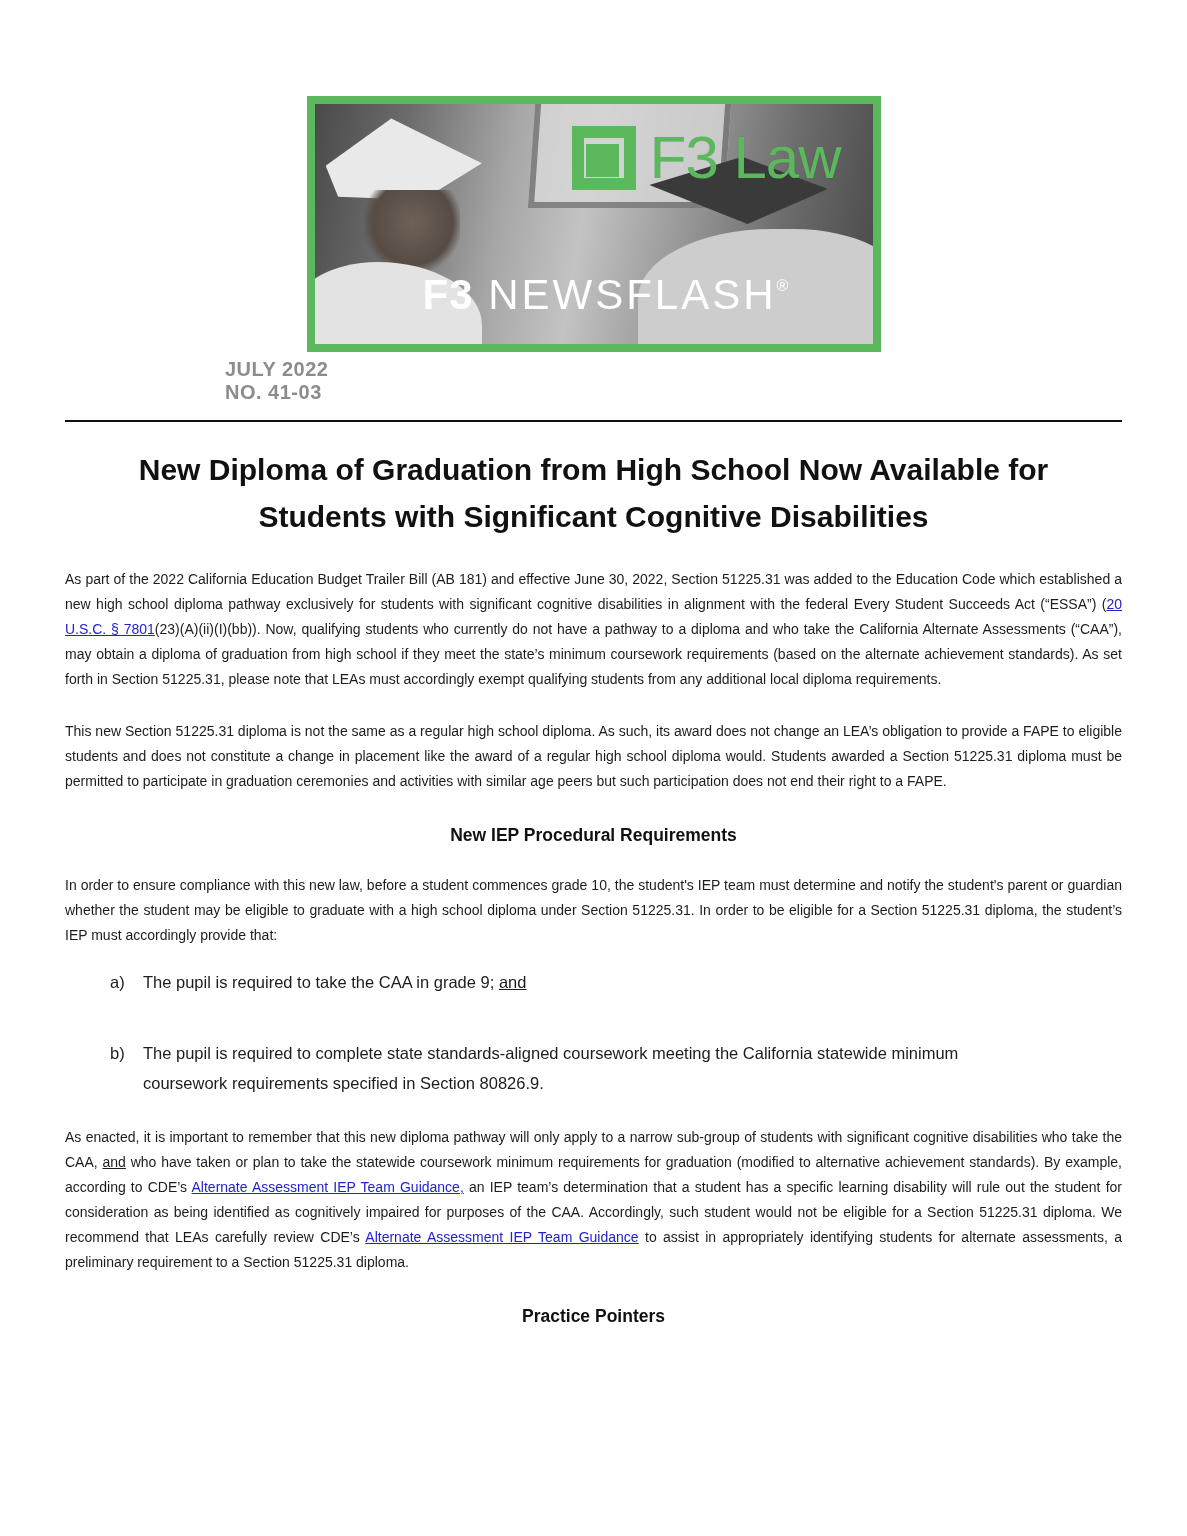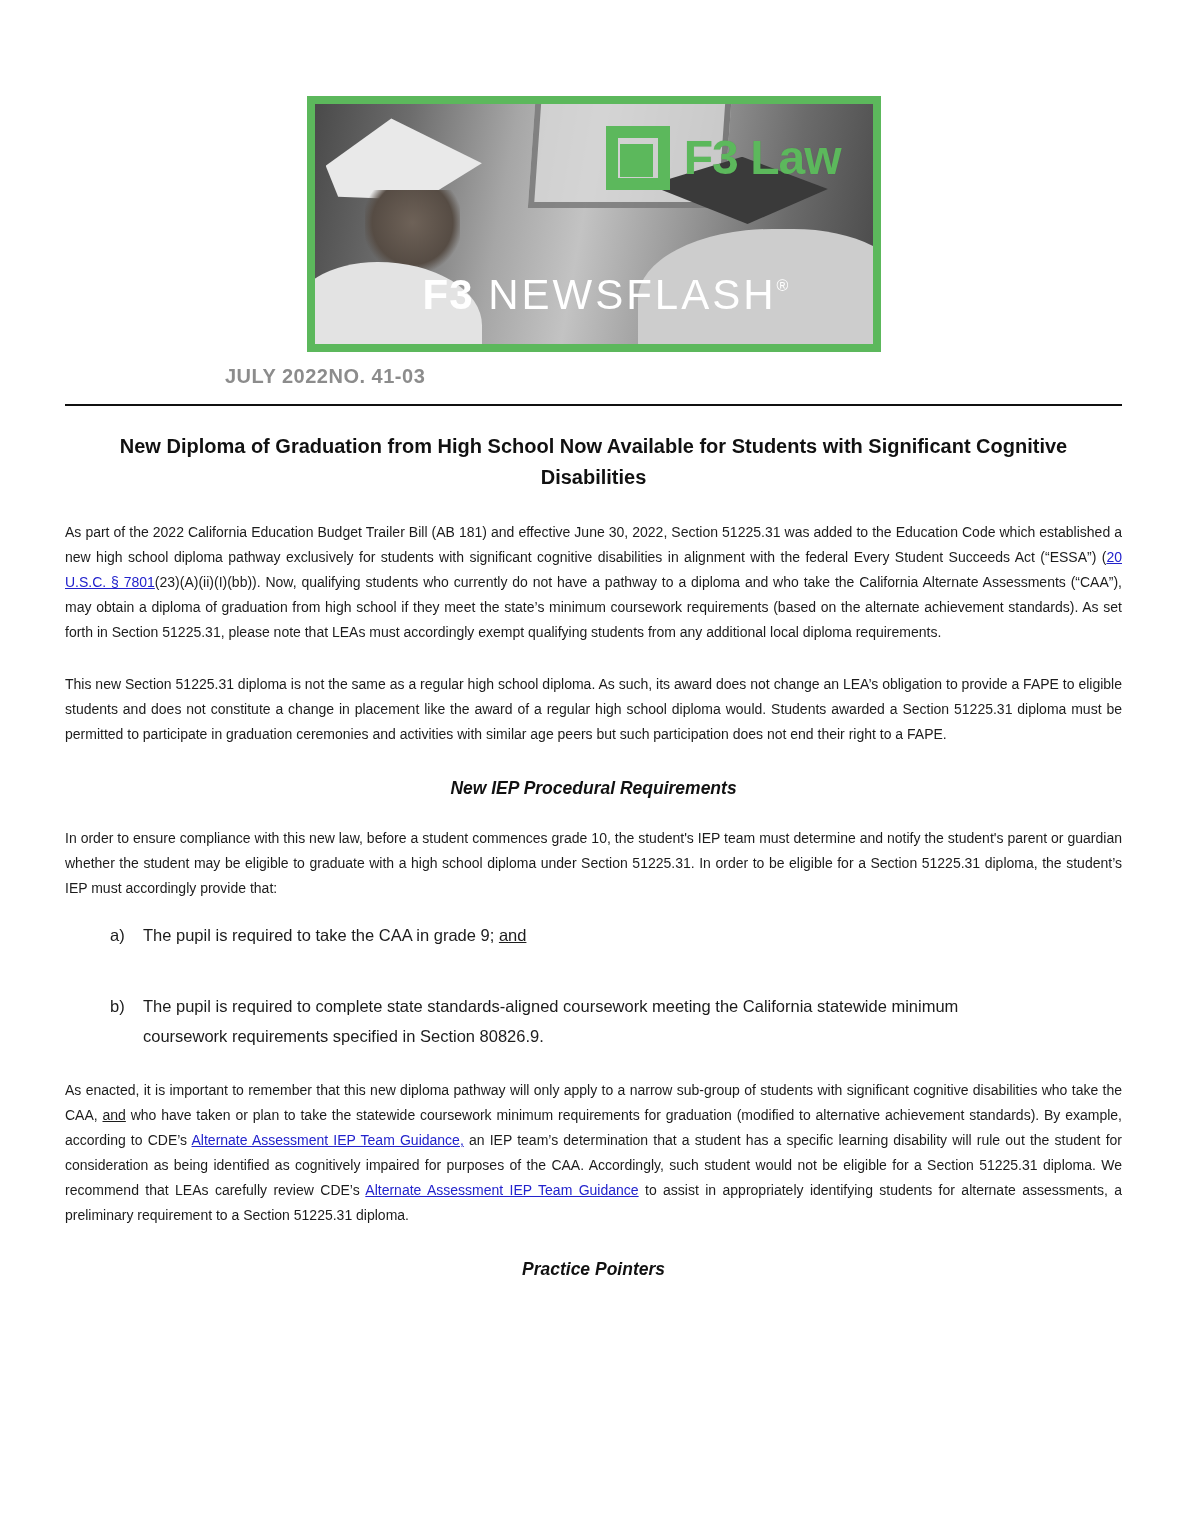--- a/index.html
+++ b/index.html
@@ -51,48 +51,49 @@
     clip-path:polygon(0 42%, 52% 0, 100% 48%, 55% 100%);
   }
   .gown-right {
     position:absolute; right:-6%; bottom:-10%; width:48%; height:58%;
     background:#cdcdcd; border-radius:50% 42% 0 0;
   }
 
   .logo { position:absolute; top:22px; right:32px; display:flex; align-items:center; gap:14px; }
   .logo-square { position:relative; width:64px; height:64px; border:12px solid #5cb85c; box-sizing:border-box; }
   .logo-square-inner { position:absolute; left:2px; bottom:1px; width:33px; height:33px; background:#5cb85c; }
-  .logo-text { color:#5cb85c; font-size:48px; font-weight:bold; letter-spacing:-1px; line-height:1; text-shadow:0 0 1px rgba(0,0,0,.15); }
+  .logo-text { color:#5cb85c; font-size:60px; font-weight:normal; letter-spacing:-1px; line-height:1; text-shadow:0 0 1px rgba(0,0,0,.15); }
 
   .wordmark { position:absolute; left:108px; bottom:28px; color:#ffffff; font-size:42px; line-height:1; letter-spacing:1px; white-space:nowrap;text-align:right; }
   .wordmark-bold { font-weight:bold; }
   .wordmark-light { font-weight:normal; letter-spacing:3px; }
   .wordmark-reg { font-size:16px; vertical-align:18px; letter-spacing:0; }
 
   
   .meta-row {
-    display:flex; justify-content:flex-start;
-    margin-top:13px;
+    display:flex; justify-content:space-between;
+    margin-top:6px;
     padding:0 147px 0 160px;
+    flex-direction:column;
   }
   .meta { color:#8c8c8c; font-weight:bold; font-size:20px; letter-spacing:.5px; }
 
   .divider { border:0; border-top:2.5px solid #101010; margin:16px 0 0 0; }
 
   
   .title {
-    text-align:center; font-weight:bold; font-size:20px; line-height:1.55;
+    text-align:center; font-weight:bold; font-size:30px; line-height:1.55;
     margin:25px auto 0; max-width:1045px; color:#111;
   }
   .body-text {
     font-size:14px; line-height:1.79; text-align:justify;
     margin:27px 0 0 0; color:#1c1c1c;
   }
   .section-heading {
-    text-align:center; font-weight:bold; font-style:italic;
+    text-align:center; font-weight:bold; 
     font-size:17.5px; margin-top:31px; color:#111;
   }
   .list { margin-top:19px; }
   .list-item { display:flex; font-size:16.5px; line-height:1.79; text-align:left; }
   .list-item + .list-item { margin-top:42px; }
   .list-marker { flex:none; width:33px; margin-left:45px; }
   .list-text { flex:1; padding-right:88px; }
 
   .u { text-decoration:underline; }
   a.link { color:#2222cc; text-decoration:underline; cursor:pointer; }

